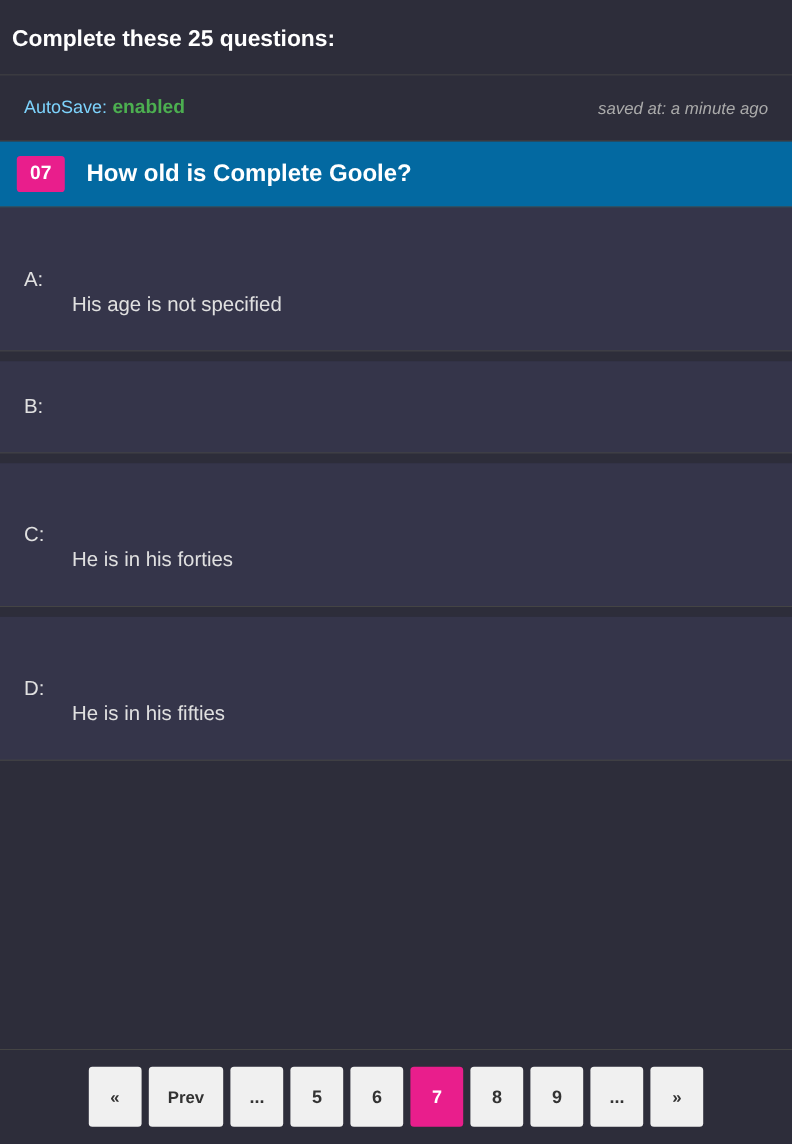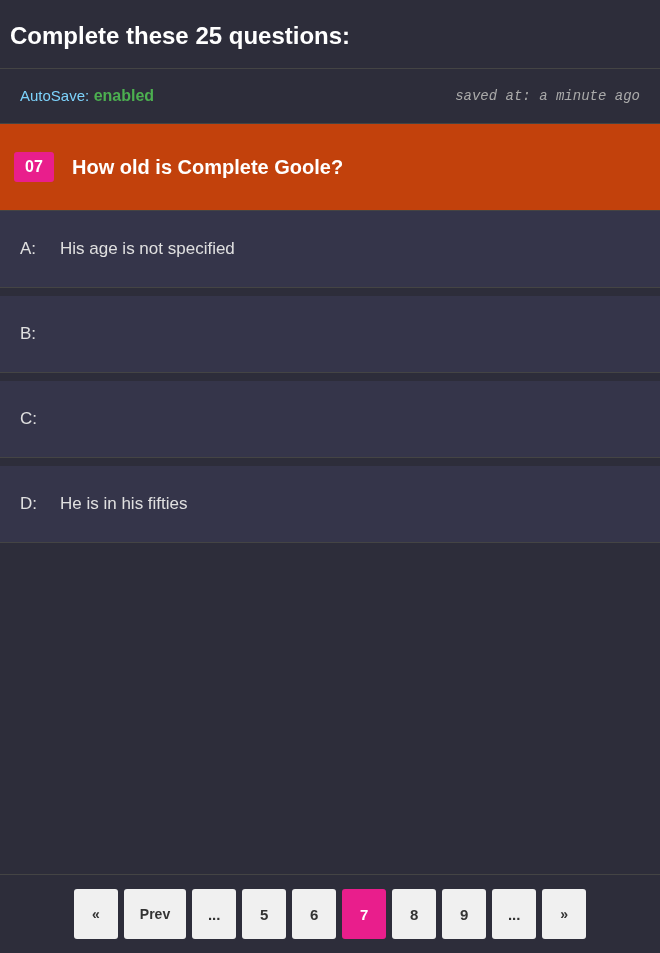--- a/index.html
+++ b/index.html
@@ -8,21 +8,21 @@
       color: #e0e0e0;
       font-family: Arial, sans-serif;
       width: 660px;
       min-height: 953px;
       overflow-x: hidden;
     }
 
     .page-title {
       background-color: #2d2d3a;
       padding: 22px 20px 18px 10px;
-      font-size: 24px;
+      font-size: 19px;
       font-weight: bold;
       color: #ffffff;
       border-bottom: 1px solid #444;
     }
 
     .autosave-bar {
       background-color: #2d2d3a;
       display: flex;
       align-items: center;
       justify-content: space-between;
@@ -37,28 +37,27 @@
 
     .autosave-status {
       color: #4caf50;
       font-weight: bold;
     }
 
     .autosave-time {
       font-size: 14px;
       color: #aaaaaa;
       font-style: italic;
-      font-family: Liberation Mono, monospace;
     }
 
     .question-header {
       display: flex;
       align-items: center;
-      background-color: #c2410c;
-      padding: 28px 14px;
+      background-color: #0369a1;
+      padding: 12px 14px;
       border-bottom: 1px solid #444;
       margin-top: 0;
     }
 
     .question-number-badge {
       background-color: #e91e8c;
       color: #fff;
       font-weight: bold;
       font-size: 16px;
       padding: 6px 10px;
@@ -87,20 +86,21 @@
     .answer-letter {
       font-size: 17px;
       color: #e0e0e0;
       margin-right: 18px;
       min-width: 22px;
     }
 
     .answer-text {
       font-size: 17px;
       color: #e0e0e0;
+      margin-top: 43px;
     }
 
     .answer-divider {
       height: 8px;
       background-color: #2d2d3a;
     }
 
     .pagination-bar {
       position: fixed;
       bottom: 0;
@@ -179,20 +179,21 @@
   </div>
   <div class="answer-divider"></div>
 
   <div class="answer-option">
     <span class="answer-letter">B:</span>
   </div>
   <div class="answer-divider"></div>
 
   <div class="answer-option">
     <span class="answer-letter">C:</span>
+    <span class="answer-text">He is in his forties</span>
   </div>
   <div class="answer-divider"></div>
 
   <div class="answer-option">
     <span class="answer-letter">D:</span>
     <span class="answer-text">He is in his fifties</span>
   </div>
 
 </div>
 

